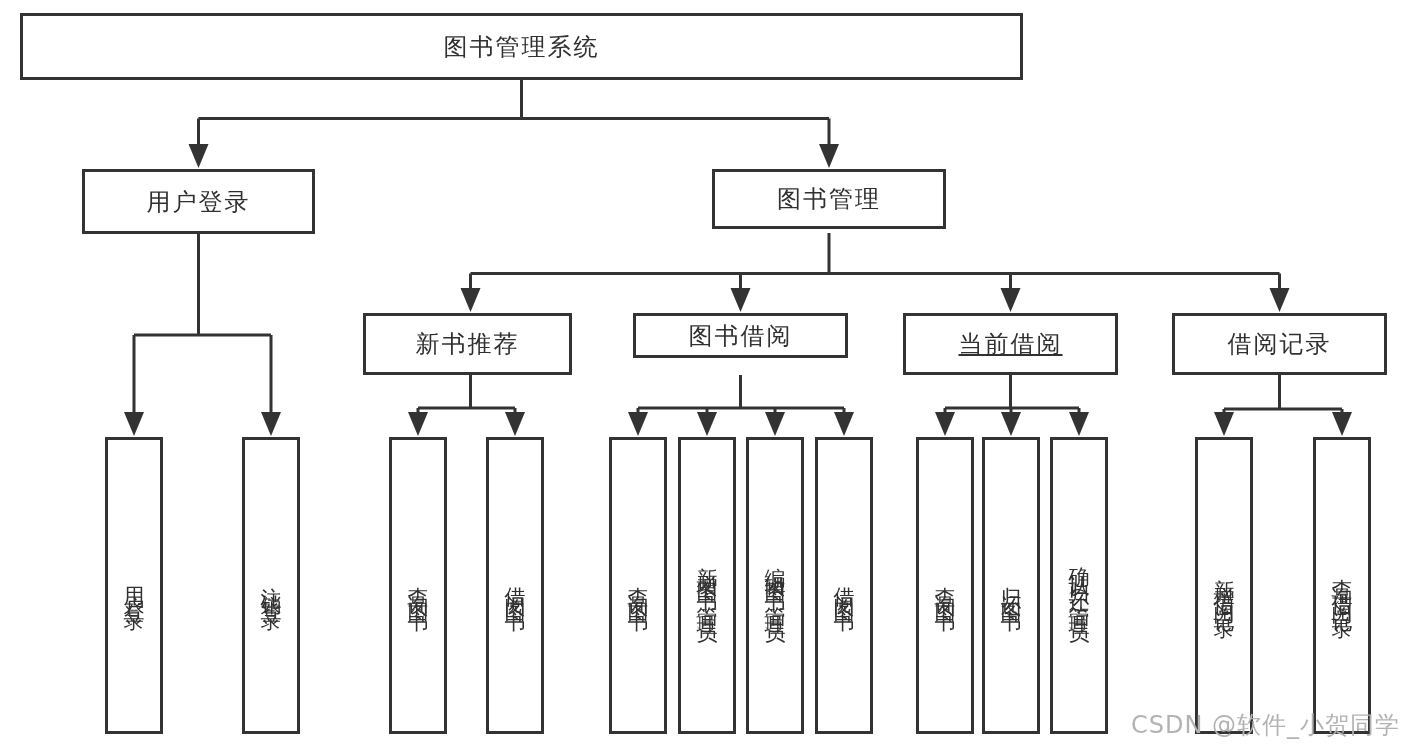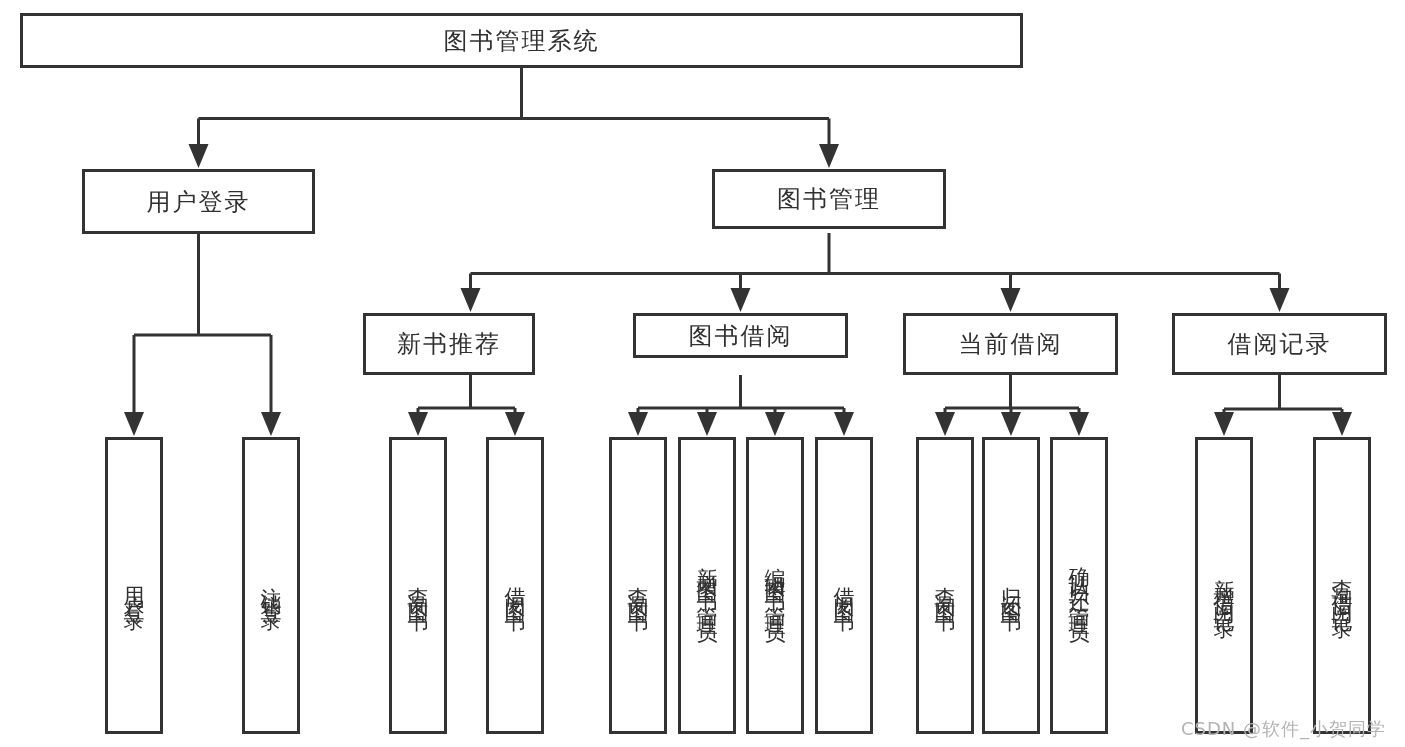--- a/index.html
+++ b/index.html
@@ -46,23 +46,23 @@
   .vtext {
     writing-mode: vertical-rl;
     text-orientation: mixed;
     font-size: 21px;
     line-height: 1.15;
     letter-spacing: 8px;
     white-space: nowrap;
   }
   .watermark {
     position: absolute;
-    right: 19px;
+    right: 5px;
     bottom: 6px;
-    font-size: 18px;
+    font-size: 24px;
     letter-spacing: 1px;
     color: var(--watermark, #b3b3b3);
     white-space: nowrap;
     text-align: right;
   }
 </style>
 </head>
 <body>
 
 <div class="stage">
@@ -96,38 +96,38 @@
     <path d="M1010.5 375 L1010.5 408 M945 408 L1079 408 M945 408 L945 416 M1011 408 L1011 416 M1079 408 L1079 416"></path>
     <polygon points="935,412 955,412 945,436"></polygon>
     <polygon points="1001,412 1021,412 1011,436"></polygon>
     <polygon points="1069,412 1089,412 1079,436"></polygon>
 
     <path d="M1279.5 375 L1279.5 409 M1224 409 L1342 409 M1224 409 L1224 416 M1342 409 L1342 416"></path>
     <polygon points="1214,412 1234,412 1224,436"></polygon>
     <polygon points="1332,412 1352,412 1342,436"></polygon>
   </svg>
 
-  <div class="node" style="left:20px; top:13px; width:1003px; height:55px;">
+  <div class="node" style="left:20px; top:13px; width:1003px; height:67px;">
     <span class="hlabel">图书管理系统</span>
   </div>
 
   <div class="node" style="left:82px; top:169px; width:233px; height:65px;">
     <span class="hlabel">用户登录</span>
   </div>
   <div class="node" style="left:712px; top:169px; width:234px; height:60px;">
     <span class="hlabel">图书管理</span>
   </div>
 
-  <div class="node" style="left:363px; top:313px; width:172px; height:62px;">
+  <div class="node" style="left:363px; top:313px; width:209px; height:62px;">
     <span class="hlabel">新书推荐</span>
   </div>
   <div class="node" style="left:633px; top:313px; width:215px; height:45px;">
     <span class="hlabel">图书借阅</span>
   </div>
-  <div class="node" style="left:903px; top:313px; width:215px; height:62px;">
+  <div class="node" style="left:903px; top:313px; width:215px; height:62px;text-decoration:underline;">
     <span class="hlabel">当前借阅</span>
   </div>
   <div class="node" style="left:1172px; top:313px; width:215px; height:62px;">
     <span class="hlabel">借阅记录</span>
   </div>
 
   <div class="node" style="left:105px; top:437px; width:58px; height:297px;">
     <span class="vtext">用户登录</span>
   </div>
   <div class="node" style="left:242px; top:437px; width:58px; height:297px;">

